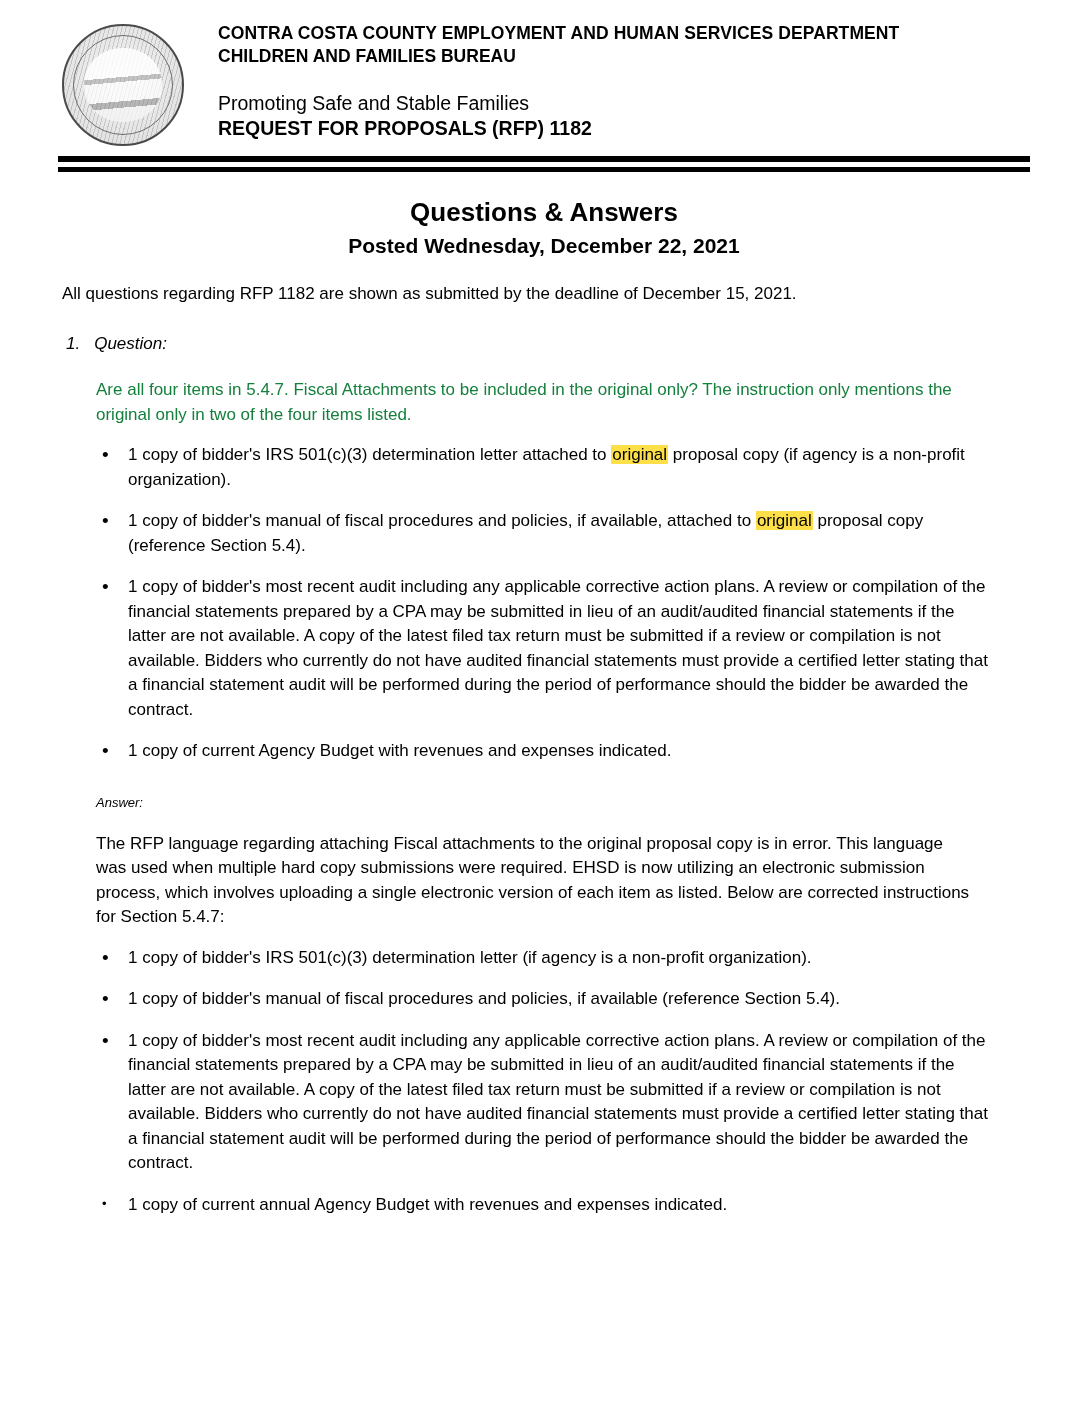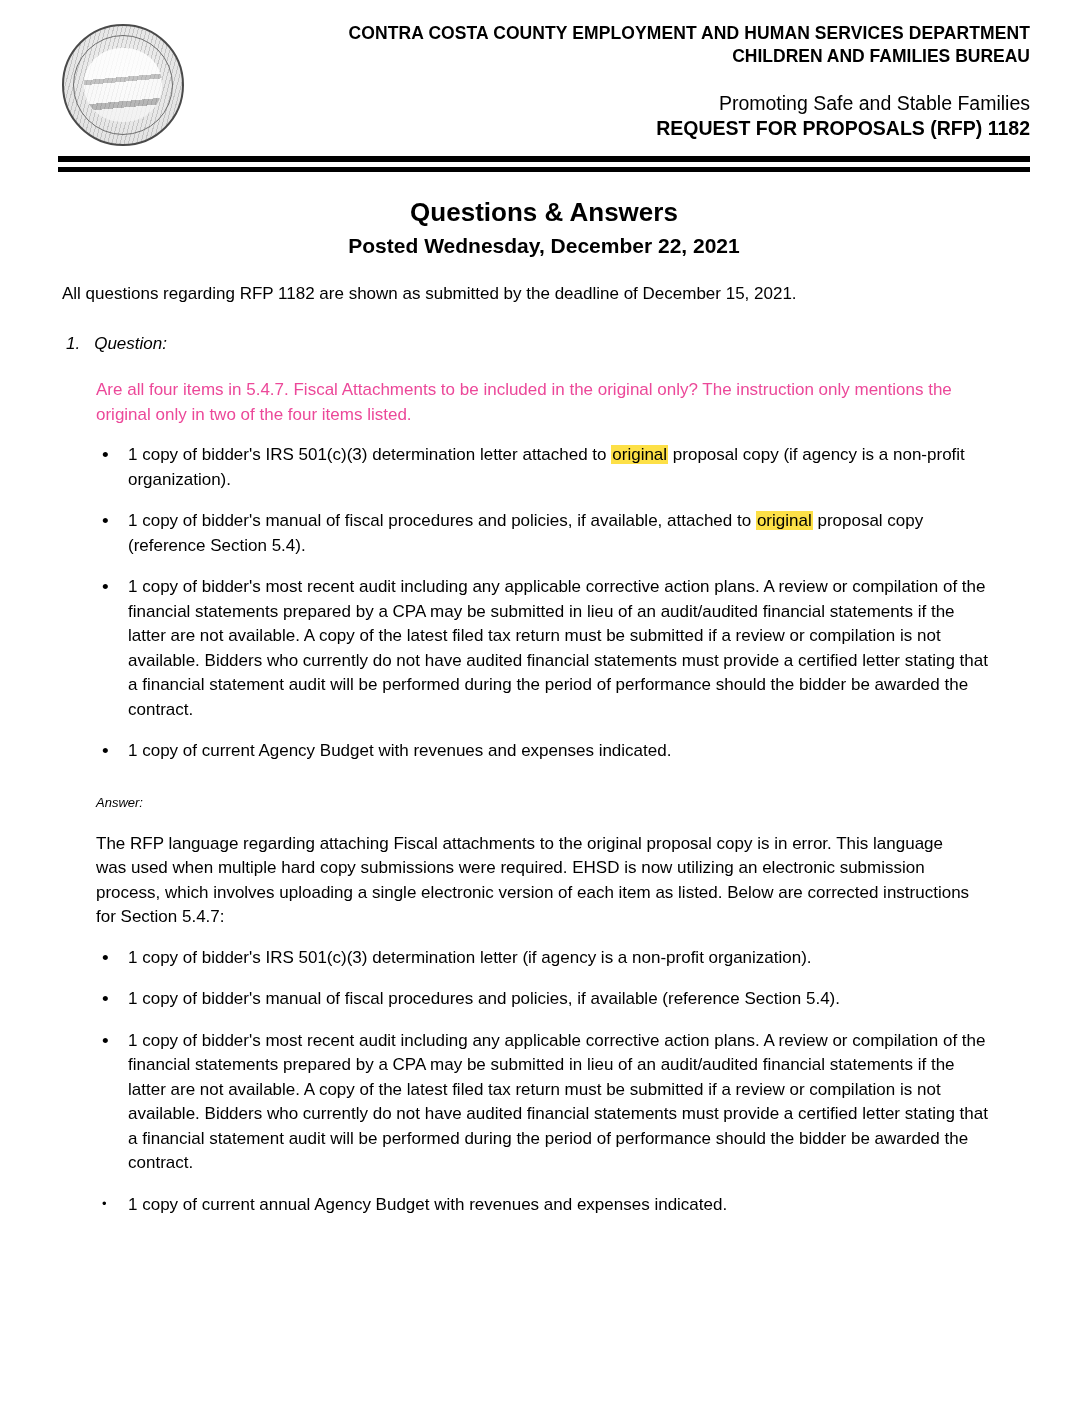--- a/index.html
+++ b/index.html
@@ -57,21 +57,21 @@
   }
   .seal .seal-inner {
     position: absolute;
     left: 20px; top: 22px; right: 20px; bottom: 22px;
     border-radius: 48%;
     background:
       linear-gradient(175deg, rgba(255,255,255,0.85) 0 40%, rgba(160,160,160,0.55) 40% 46%, rgba(255,255,255,0.7) 46% 70%, rgba(130,130,130,0.5) 70% 78%, rgba(245,245,245,0.8) 78% 100%);
   }
 
   .header-lines {
-    text-align: right;
+    text-align: left;
     padding-left: 160px;
   }
   .dept-line {
     font-size: 17.5px;
     font-weight: bold;
     letter-spacing: 0.1px;
     line-height: 1.33;
     white-space: nowrap;
   }
   .bureau-line {
@@ -142,21 +142,21 @@
     gap: 14px;
     padding-left: 4px;
   }
   .q-num { font-style: italic; }
   .q-label { font-style: italic; }
 
   .q-text {
     margin-top: 22px;
     padding-left: 34px;
     padding-right: 44px;
-    color: #ec4899;
+    color: #15803d;
     font-size: 17px;
     line-height: 1.44;
   }
 
   ul.bullets {
     list-style: none;
     margin: 16px 0 0 0;
     padding: 0;
   }
   ul.bullets li {

